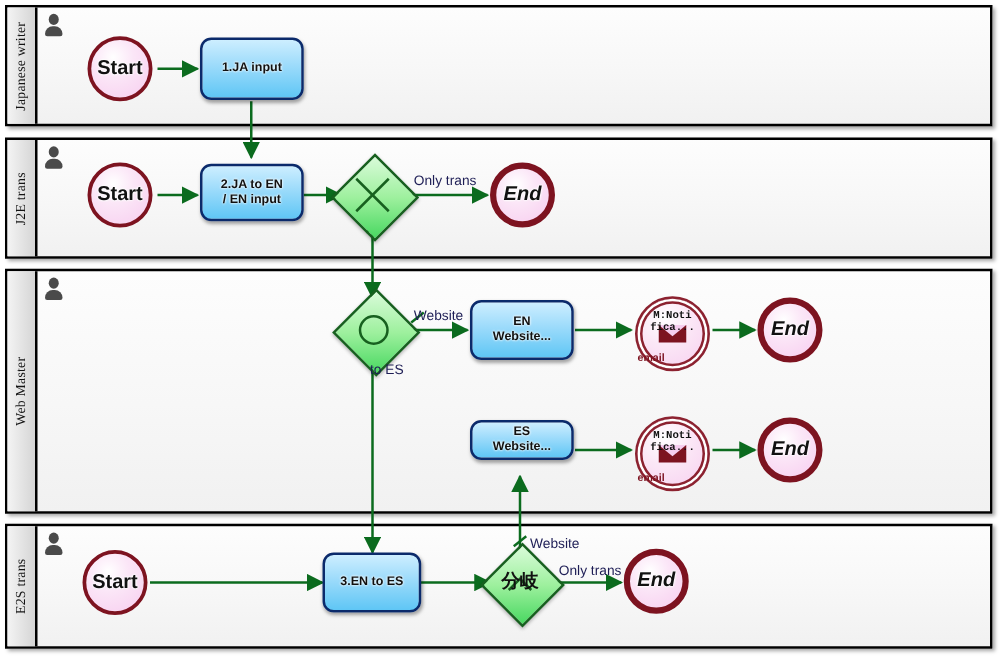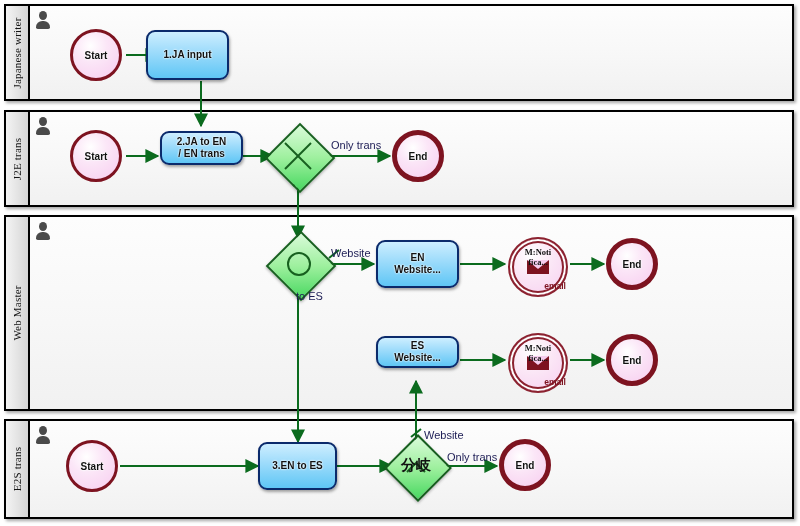--- a/index.html
+++ b/index.html
@@ -40,40 +40,40 @@
     border-radius:7px 7px 2px 2px;background:#4a4a4a;
   }
   
   .node{position:absolute;box-sizing:border-box;}
   .ev{
     border-radius:50%;
     background:radial-gradient(circle at 38% 30%,#ffffff 0%,#fbe6f7 38%,#f7cdef 100%);
     display:flex;align-items:center;justify-content:center;
   }
   .ev-start{border:3px solid #7d1320;}
-  .ev-end{border:5px solid #7d1320;}
+  .ev-end{border:5px solid #7d1320;font-style:italic;}
   .ev-label{
-    font-size:10px;font-weight:bold;color:#111;
+    font-size:16px;font-weight:bold;color:#111;
     font-family:"Liberation Sans",sans-serif;
     text-shadow:0 0 2px #fff,0 0 2px #fff,0 0 2px #fff;
     text-align:right;
   }
   .ev-msg{
     border:2px solid #8c2230;border-radius:50%;
     background:radial-gradient(circle at 38% 28%,#ffffff 0%,#fbe7f6 40%,#f6cdef 100%);
     box-shadow:inset 0 0 0 2px #ffffff, inset 0 0 0 4px #8c2230;
     position:absolute;
   }
   .msg-txt{
     position:absolute;left:0;right:0;top:8px;text-align:center;
     font-size:8.5px;font-weight:bold;color:#111;line-height:10px;
-    font-family:Liberation Serif, serif;
+    font-family:Liberation Mono, monospace;
   }
   .msg-sub{
-    position:absolute;left:0;right:0;bottom:4px;text-align:right;
+    position:absolute;left:0;right:0;bottom:4px;text-align:left;
     font-size:8.5px;font-weight:bold;color:#7d1320;
     font-family:"Liberation Sans",sans-serif;
   }
   .env{
     position:absolute;left:50%;top:50%;transform:translate(-50%,-50%);
     width:22px;height:14px;background:#7d1320;
   }
   .env:after{
     content:"";position:absolute;left:0;top:0;width:0;height:0;
     border-left:11px solid transparent;border-right:11px solid transparent;
@@ -201,31 +201,31 @@
       <path d="M293,186 L303,178"></path>
       <path d="M329,258 L339,250"></path>
       <path d="M411,437 L421,429"></path>
     </g>
   </svg>
 
   <div class="node ev ev-start" style="left:70px;top:29px;width:52px;height:52px;">
     <span class="ev-label">Start</span>
   </div>
 
-  <div class="node task" style="left:146px;top:30px;width:83px;height:50px;">
+  <div class="node task" style="left:160px;top:30px;width:83px;height:50px;">
     <span class="task-label">1.JA input</span>
   </div>
 
   <div class="node ev ev-start" style="left:70px;top:130px;width:52px;height:52px;">
     <span class="ev-label">Start</span>
   </div>
 
-  <div class="node task" style="left:160px;top:131px;width:83px;height:34px;flex-direction:column;">
+  <div class="node task" style="left:160px;top:131px;width:83px;height:46px;flex-direction:column;">
     <span class="task-label">2.JA to EN</span>
-    <span class="task-label">/ EN trans</span>
+    <span class="task-label">/ EN input</span>
   </div>
 
   <div class="gw" style="left:275px;top:133px;width:46px;height:46px;">
     <div class="dia"></div>
     <svg class="mark" viewBox="0 0 46 46">
       <g stroke="#17601f" stroke-width="2">
         <line x1="10" y1="10" x2="36" y2="36"></line>
         <line x1="36" y1="10" x2="10" y2="36"></line>
       </g>
     </svg>

